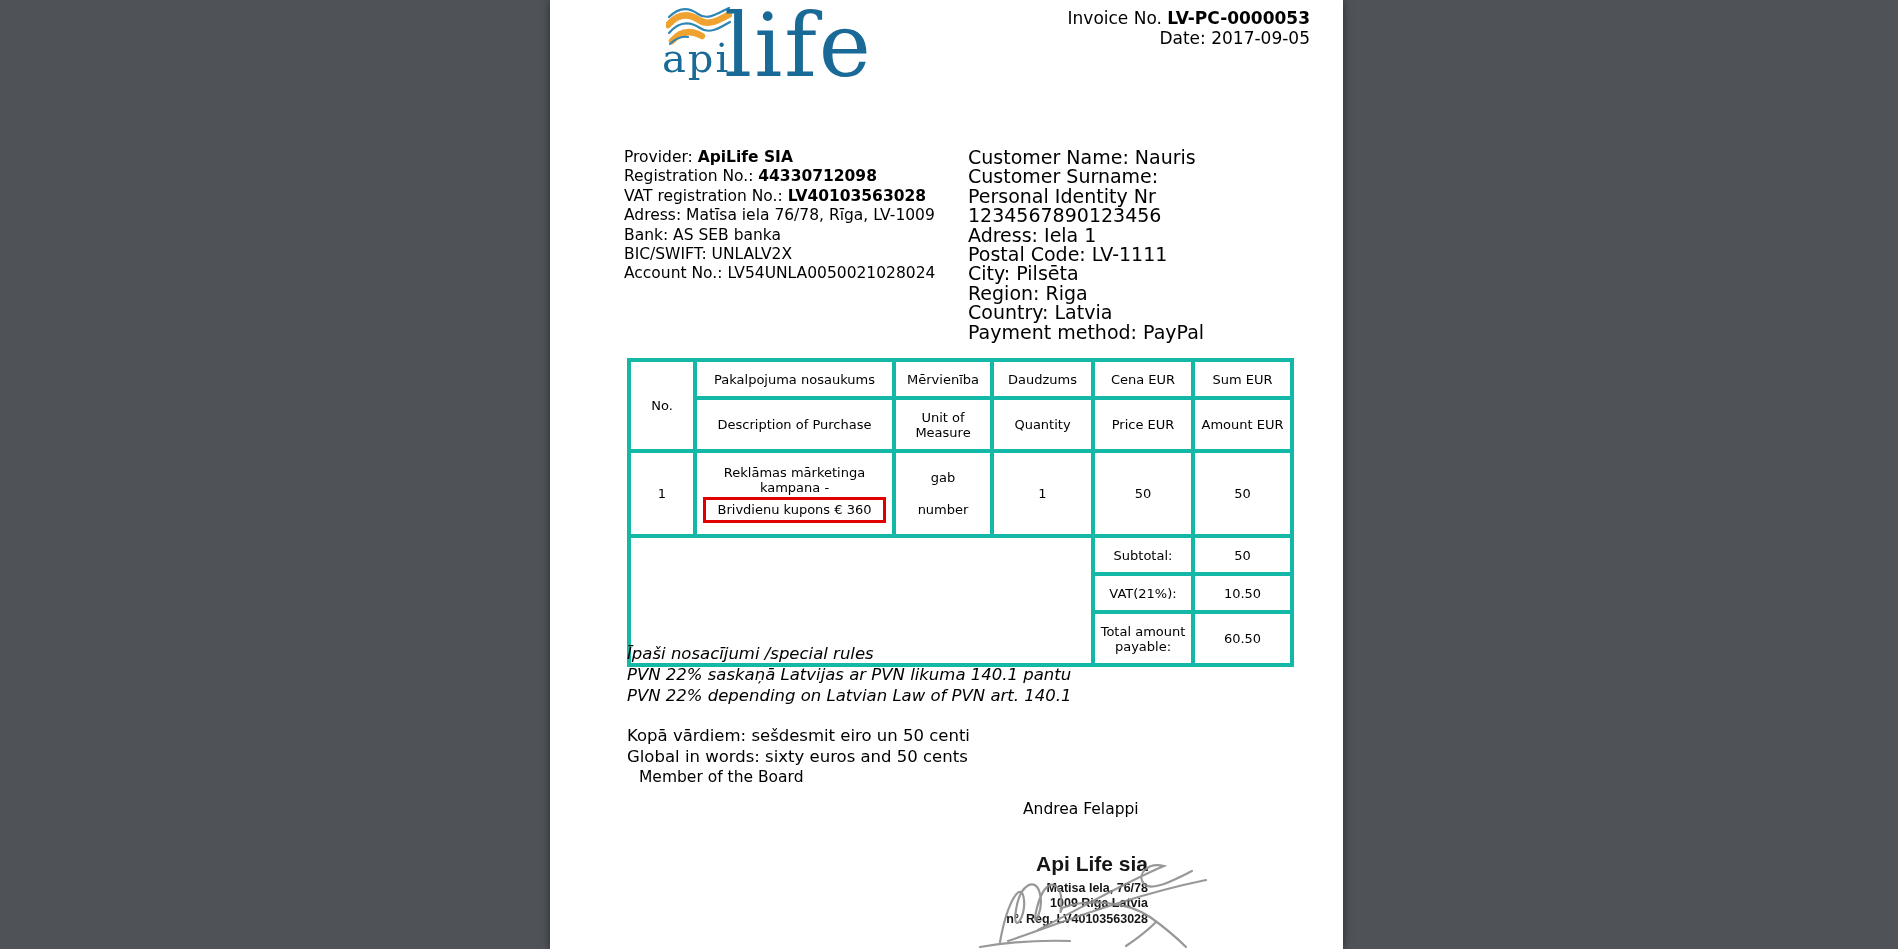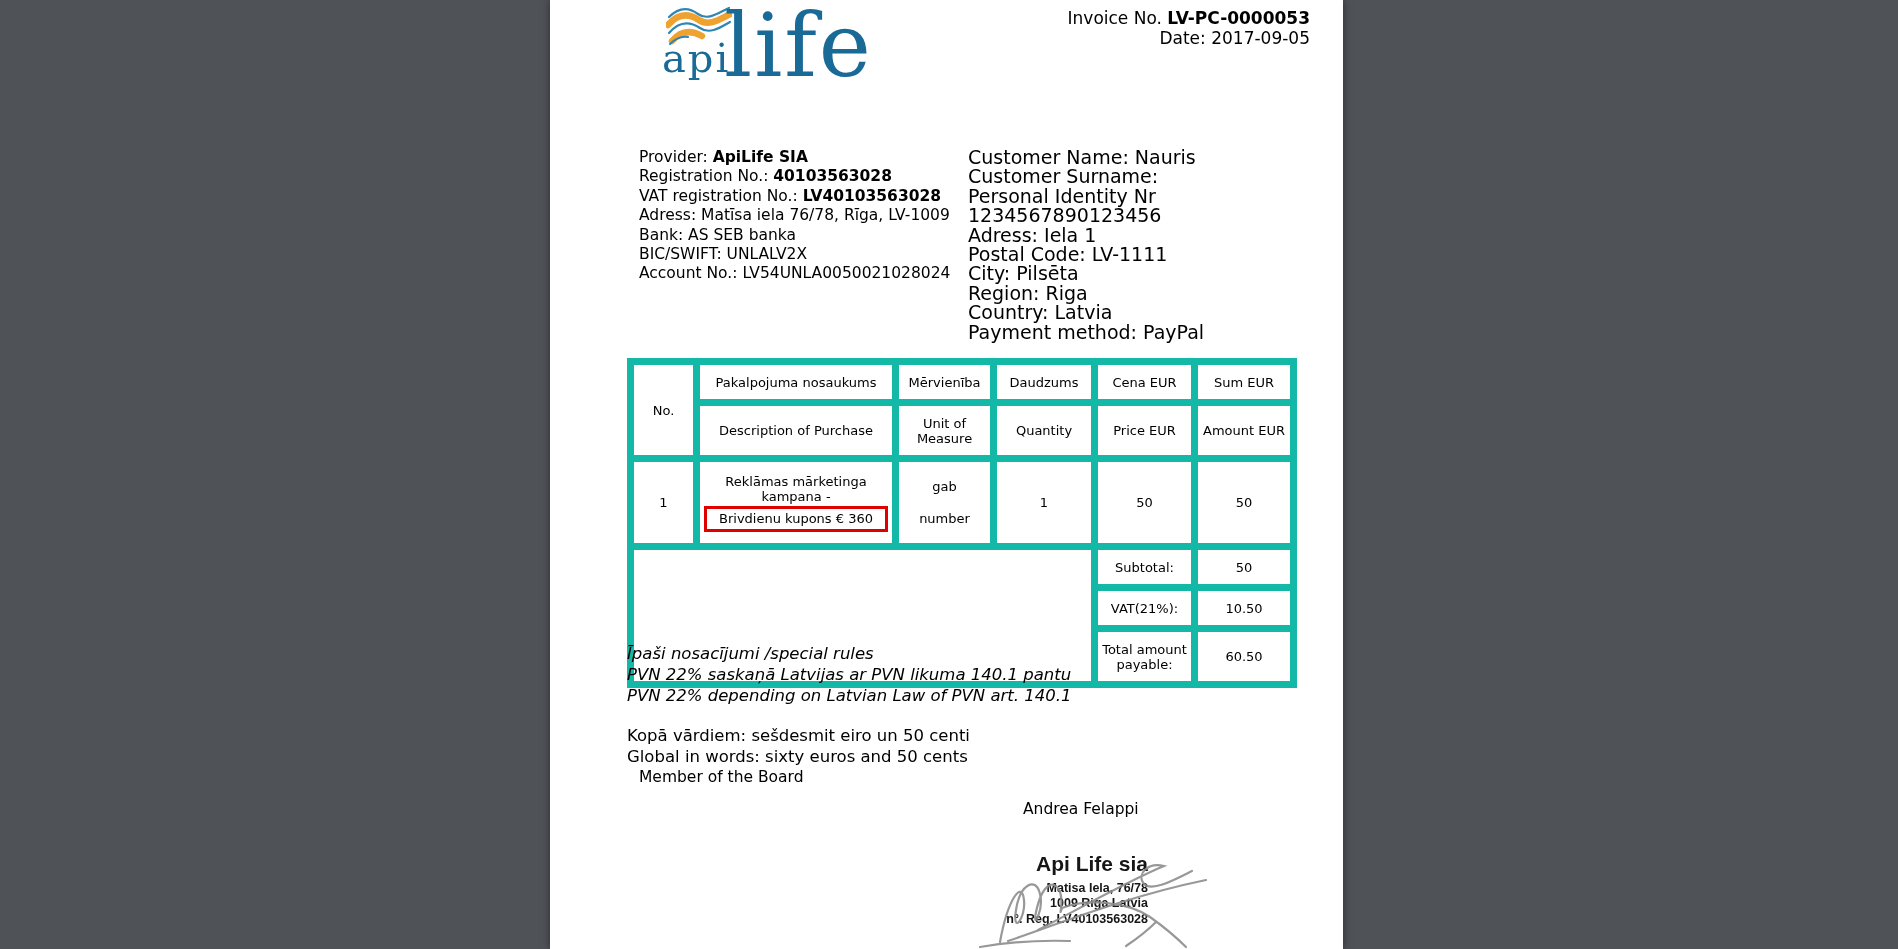--- a/index.html
+++ b/index.html
@@ -33,31 +33,31 @@
   .logo-waves{position:absolute;left:4px;top:5px;}
 
   
   .invoice-meta{
     position:absolute;right:33px;top:8px;
     text-align:right;font-size:17px;line-height:20px;
   }
   .bold{font-weight:bold;}
 
   
-  .provider{position:absolute;left:89px;top:148px;font-size:15.5px;line-height:19.4px;}
+  .provider{position:absolute;left:74px;top:148px;font-size:15.5px;line-height:19.4px;}
   .customer{position:absolute;left:418px;top:148px;font-size:19px;line-height:19.4px;}
 
   
   table.items{
     position:absolute;left:77px;top:358px;
     border-collapse:collapse;table-layout:fixed;
     font-size:13px;line-height:15px;
   }
   table.items td{
-    border:7px solid #14b8a6;
+    border:4px solid #14b8a6;
     text-align:center;vertical-align:middle;
     padding:2px 4px;overflow:hidden;
   }
   td.h1{height:30px;}
   td.h2{height:45px;}
   td.hitem{height:77px;}
   td.htot1{height:30px;}
   td.htot3{height:45px;}
   td.empty-cell{border:none;border-left:1px solid #e3e3e3;border-bottom:1px solid #e3e3e3;}
   td.tot-label{text-align:right;padding-right:8px;}
@@ -106,21 +106,21 @@
     <span class="logo-life">life</span>
   </div>
 
   <div class="invoice-meta">
     <div><span>Invoice No. </span><span class="bold">LV-PC-0000053</span></div>
     <div>Date: 2017-09-05</div>
   </div>
 
   <div class="provider">
     <div><span>Provider: </span><span class="bold">ApiLife SIA</span></div>
-    <div><span>Registration No.: </span><span class="bold">40103563028</span></div>
+    <div><span>Registration No.: </span><span class="bold">44330712098</span></div>
     <div><span>VAT registration No.: </span><span class="bold">LV40103563028</span></div>
     <div><span>Adress: </span><span>Matīsa iela 76/78, Rīga, LV-1009</span></div>
     <div><span>Bank: </span><span>AS SEB banka</span></div>
     <div><span>BIC/SWIFT: </span><span>UNLALV2X</span></div>
     <div><span>Account No.: </span><span>LV54UNLA0050021028024</span></div>
   </div>
 
   <div class="customer">
     <div>Customer Name: Nauris</div>
     <div>Customer Surname:</div>

